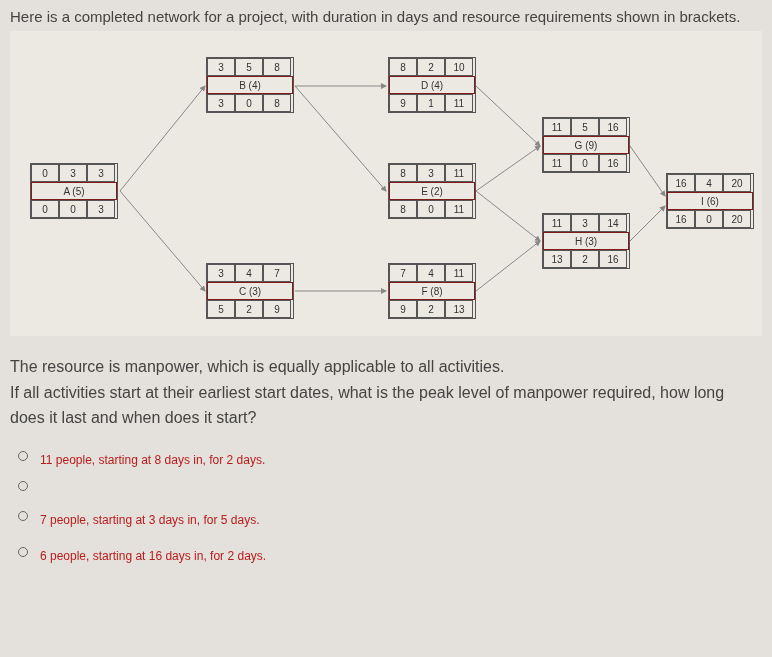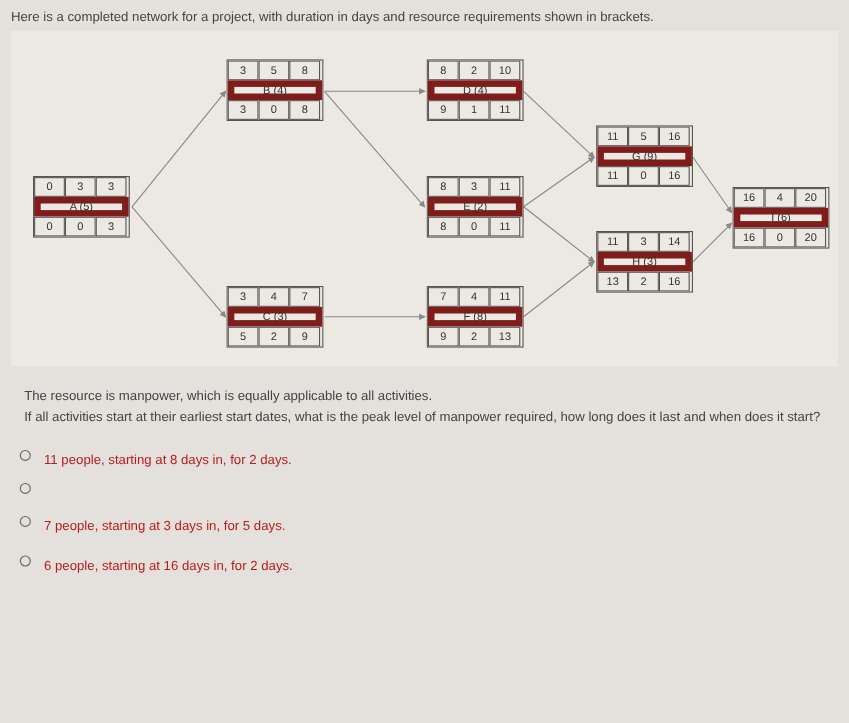--- a/index.html
+++ b/index.html
@@ -1,23 +1,23 @@
 <!DOCTYPE html>
 <html><head>
 <meta charset="utf-8">
 <style>
 *{box-sizing:border-box;margin:0;padding:0}
 body{font-family:Arial,sans-serif;font-size:11px;background:#e4e0db;color:#333;width:772px;height:657px;padding:8px 10px}
-.intro{font-size:12px;margin-bottom:6px;color:#444}
+.intro{font-size:15px;margin-bottom:6px;color:#444}
 .diagram{background:#ece9e2;padding:8px 4px;position:relative;height:305px}
 .node{position:absolute;display:flex;flex-direction:column;border:1px solid #555}
 .row{display:flex}
 .cell{width:28px;height:18px;border:1px solid #555;display:flex;align-items:center;justify-content:center;font-size:10px;background:#ece9e2}
-.mid{width:86px;height:18px;border:6px solid #7f1d1d;display:flex;align-items:center;justify-content:center;font-size:10px;background:#ece9e2}
-.q{margin:18px 0 22px 12px;font-size:12px;color:#444;line-height:1.6}
+.mid{width:86px;height:18px;border:1px solid #7f1d1d;display:flex;align-items:center;justify-content:center;font-size:10px;background:#ece9e2}
+.q{margin:18px 0 22px 0;font-size:16px;color:#444;line-height:1.6}
 .opt{display:flex;align-items:center;margin:22px 0 22px 8px;font-size:12px;color:#b91c1c}
 .radio{width:10px;height:10px;border:1px solid #666;border-radius:50%;margin-right:12px;margin-top:-8px}
 svg.arrows{position:absolute;left:0;top:0;width:100%;height:100%;pointer-events:none}
 svg.arrows line{stroke:#888;stroke-width:1}
 </style>
 </head>
 <body>
 
 <div class="intro">Here is a completed network for a project, with duration in days and resource requirements shown in brackets.</div>
 

